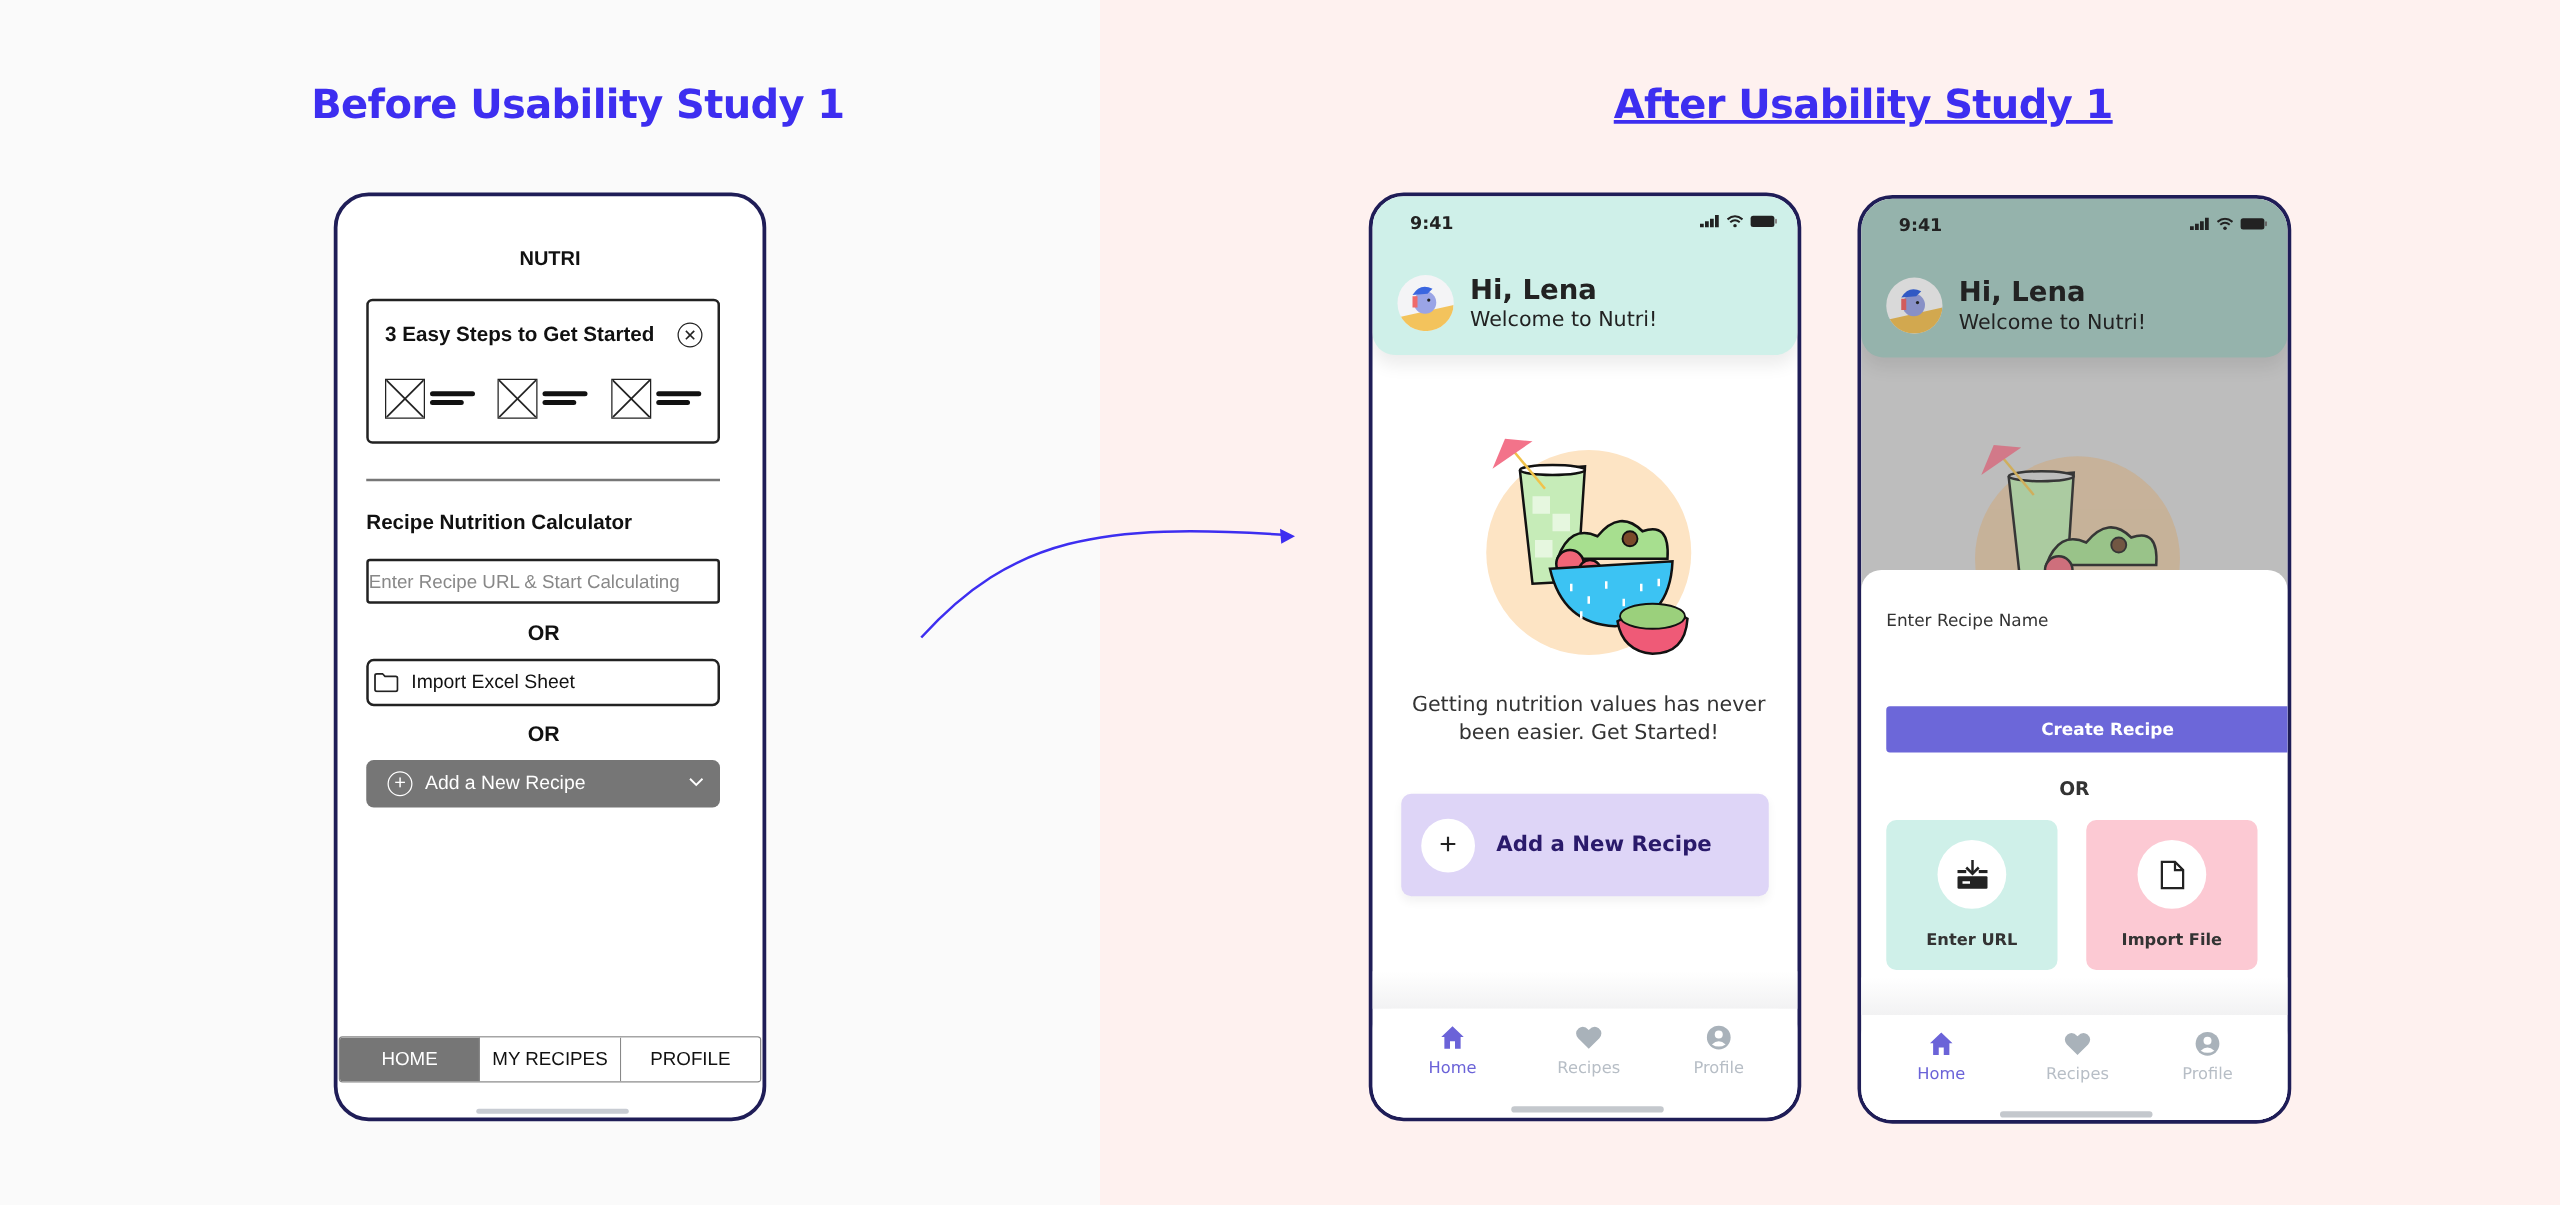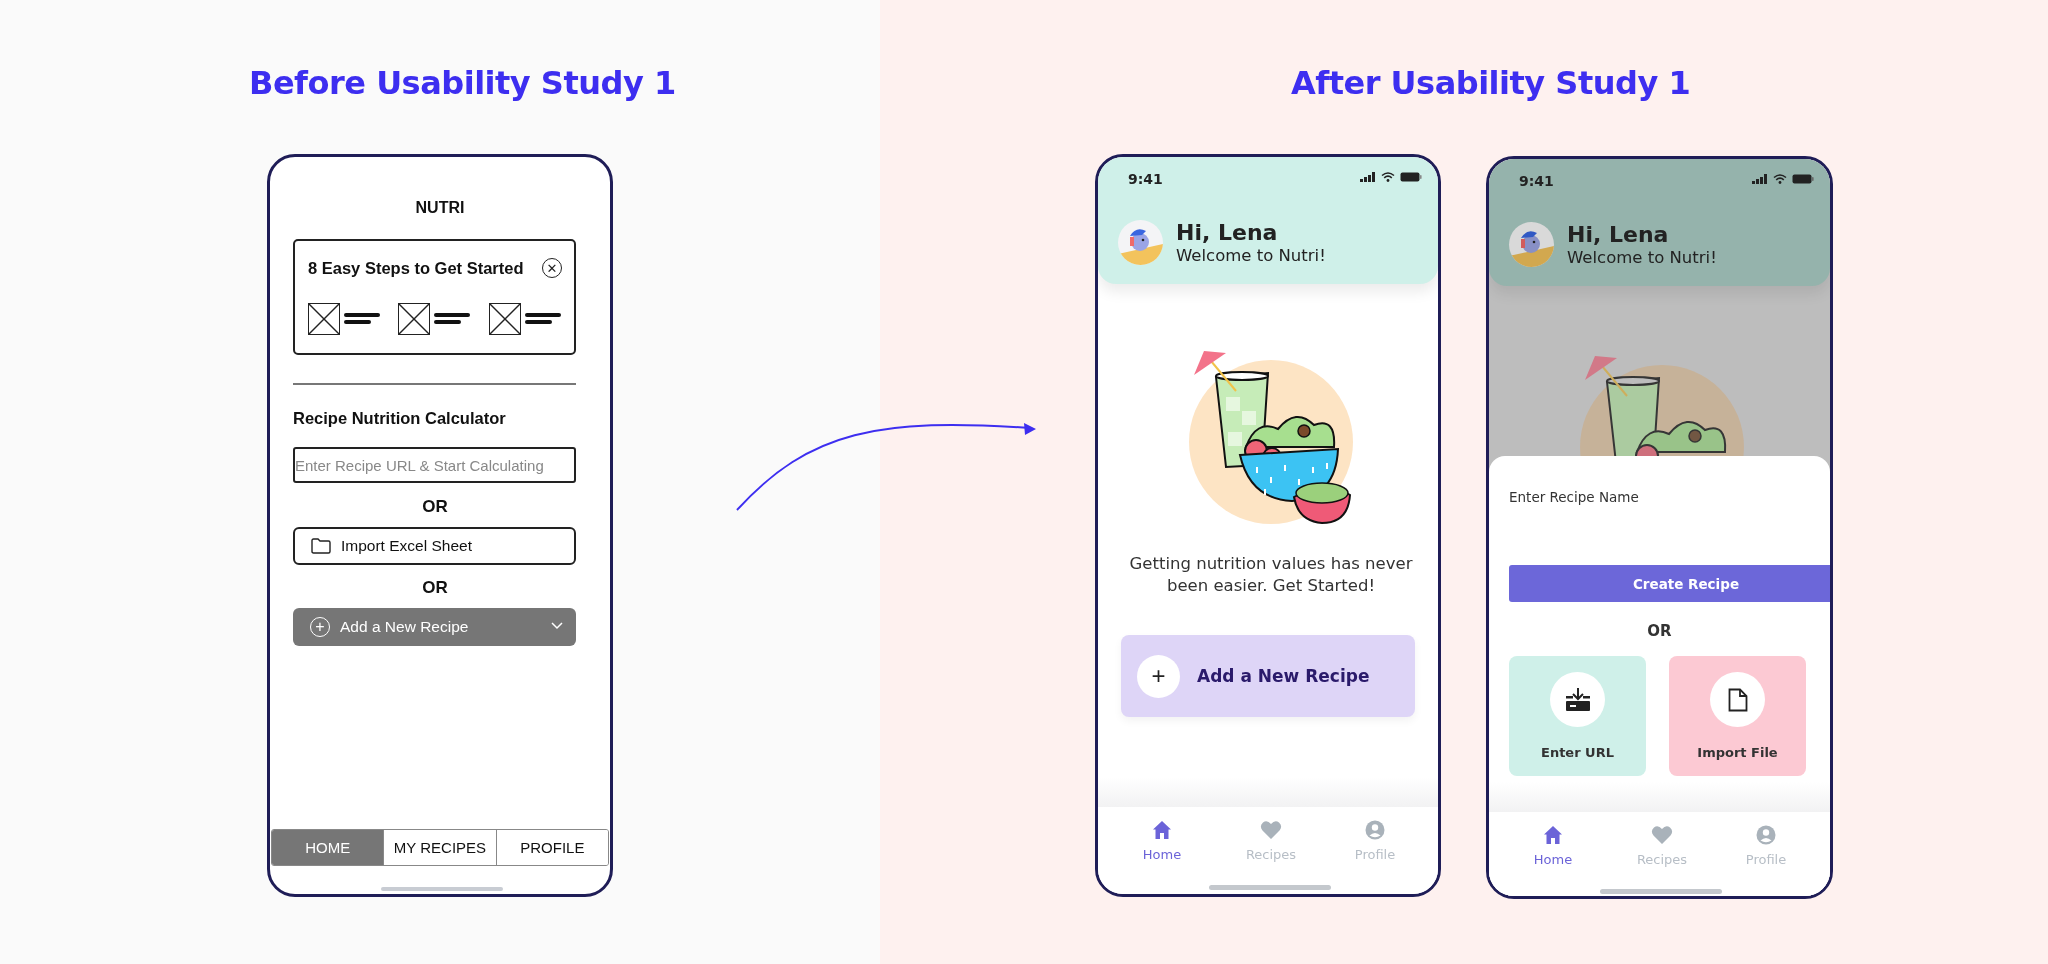--- a/index.html
+++ b/index.html
@@ -4,21 +4,21 @@
 <style>
   * { box-sizing: border-box; margin: 0; padding: 0; }
   html, body { width: 2048px; height: 964px; overflow: hidden; }
   body { position: relative; font-family: "Liberation Sans", sans-serif; background: #fafafa; }
 
   .bg-left { position: absolute; left: 0; top: 0; width: 880px; height: 964px; background: #fafafa; }
   .bg-right { position: absolute; left: 880px; top: 0; width: 1168px; height: 964px; background: #fef1ef; }
 
   .section-title { position: absolute; top: 64px; font-size: 32px; font-weight: bold; color: #3d2ef0; font-family: "DejaVu Sans", sans-serif; letter-spacing: -0.5px; }
   .title-before { left: 249px; }
-  .title-after { left: 1291px; }
+  .title-after { left: 1291px; text-decoration: underline; }
 
   .phone { position: absolute; border: 3px solid #1f1d57; border-radius: 28px; background: #fff; overflow: hidden; }
 
   
   .wf { left: 267px; top: 154px; width: 346px; height: 743px; }
   .wf-title { position: absolute; top: 42px; left: 0; width: 100%; text-align: center; font-weight: bold; font-size: 16px; color: #111; }
   .wf-steps { position: absolute; left: 23px; top: 82px; width: 283px; height: 116px; border: 2px solid #222; border-radius: 5px; }
   .wf-steps-title { position: absolute; left: 13px; top: 18px; font-weight: bold; font-size: 16.5px; color: #111; }
   .wf-close { position: absolute; right: 12px; top: 17px; width: 20px; height: 20px; border: 1.5px solid #222; border-radius: 50%; display:flex; align-items:center; justify-content:center; font-size: 13px; line-height: 1; color: #222; }
   .wf-step { position: absolute; top: 62px; width: 76px; height: 34px; }
@@ -26,21 +26,21 @@
   .wf-step .ph svg { width: 100%; height: 100%; }
   .wf-step .l1 { position: absolute; left: 36px; top: 10px; width: 36px; height: 4px; background: #111; border-radius: 2px; }
   .wf-step .l2 { position: absolute; left: 36px; top: 17px; width: 27px; height: 4px; background: #111; border-radius: 2px; }
   .wf-divider { position: absolute; left: 23px; top: 226px; width: 283px; height: 2px; background: #777; }
   .wf-calc-title { position: absolute; left: 23px; top: 252px; font-weight: bold; font-size: 16.5px; color: #111; }
   .wf-input { position: absolute; left: 23px; top: 290px; width: 283px; height: 36px; border: 2px solid #222; border-radius: 3px; padding-left: 0; font-size: 15px; color: #888; display:flex; align-items:center; font-family: "Liberation Sans", sans-serif; background: transparent; outline: none; }
   .wf-input::placeholder { color: #888; }
   .wf-or { position: absolute; left: 0; width: 100%; text-align: center; font-weight: bold; font-size: 17px; color: #111; padding-right: 10px; }
   .wf-or1 { top: 340px; }
   .wf-or2 { top: 421px; }
-  .wf-import { position: absolute; left: 23px; top: 370px; width: 283px; height: 38px; border: 2px solid #222; border-radius: 6px; display:flex; align-items:center; padding-left: 16px; font-size: 15.5px; color: #111; background: #fff; cursor: pointer; }
+  .wf-import { position: absolute; left: 23px; top: 370px; width: 283px; height: 38px; border: 2px solid #222; border-radius: 6px; display:flex; align-items:center; padding-left: 4px; font-size: 15.5px; color: #111; background: #fff; cursor: pointer; }
   .wf-import svg { margin-right: 10px; }
   .wf-add { position: absolute; left: 23px; top: 451px; width: 283px; height: 38px; background: #767676; border-radius: 6px; display:flex; align-items:center; padding-left: 17px; font-size: 15.5px; color: #fff; cursor: pointer; }
   .wf-add .plus { width: 20px; height: 20px; border: 1.5px solid #fff; border-radius: 50%; display:flex; align-items:center; justify-content:center; font-size: 16px; margin-right: 10px; line-height: 1; }
   .wf-add .chev { position: absolute; right: 12px; top: 10px; }
   .wf-tabs { position: absolute; left: 1px; top: 672px; width: 338px; height: 37px; display:flex; border: 1.5px solid #888; border-radius: 3px; overflow:hidden; }
   .wf-tab { flex: 1; display:flex; align-items:center; justify-content:center; font-size: 15px; color: #111; background: #fff; border-right: 1.5px solid #888; cursor: pointer; }
   .wf-tab:last-child { border-right: none; }
   .wf-tab.active { background: #767676; color: #fff; }
   .wf-homebar { position: absolute; left: 111px; top: 730px; width: 122px; height: 4px; background: #c8ccd3; border-radius: 2px; }
 
@@ -103,21 +103,21 @@
 <div class="bg-left"></div>
 <div class="bg-right"></div>
 
 <div class="section-title title-before">Before Usability Study 1</div>
 <div class="section-title title-after">After Usability Study 1</div>
 
 <div class="phone wf">
   <div class="wf-title">NUTRI</div>
 
   <div class="wf-steps">
-    <div class="wf-steps-title">8 Easy Steps to Get Started</div>
+    <div class="wf-steps-title">3 Easy Steps to Get Started</div>
     <div class="wf-close">✕</div>
     <div class="wf-step" style="left:13px">
       <div class="ph"><svg viewBox="0 0 30 30">
             <line x1="0" y1="0" x2="30" y2="30" stroke="#222" stroke-width="1.4"></line>
             <line x1="30" y1="0" x2="0" y2="30" stroke="#222" stroke-width="1.4"></line>
           </svg></div>
       <div class="l1"></div>
         <div class="l2"></div>
     </div>
     <div class="wf-step" style="left:103px">

